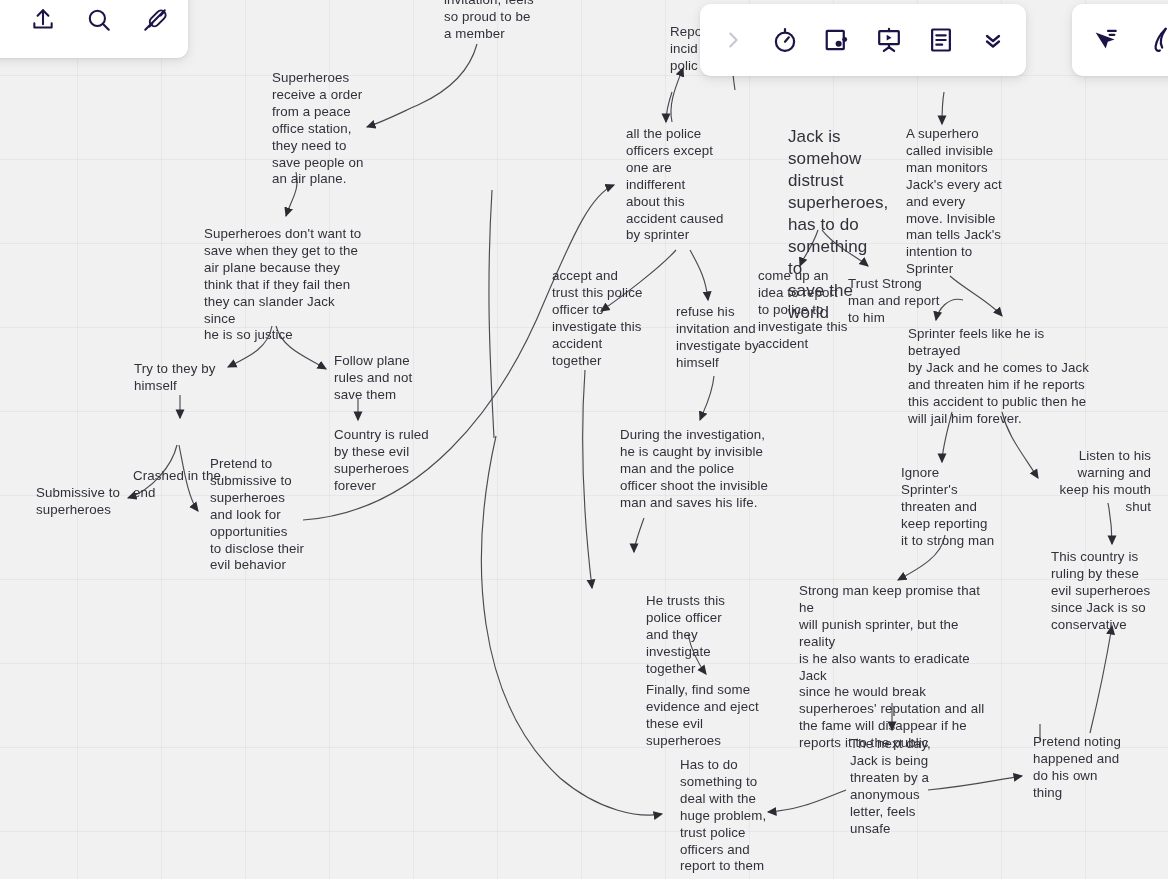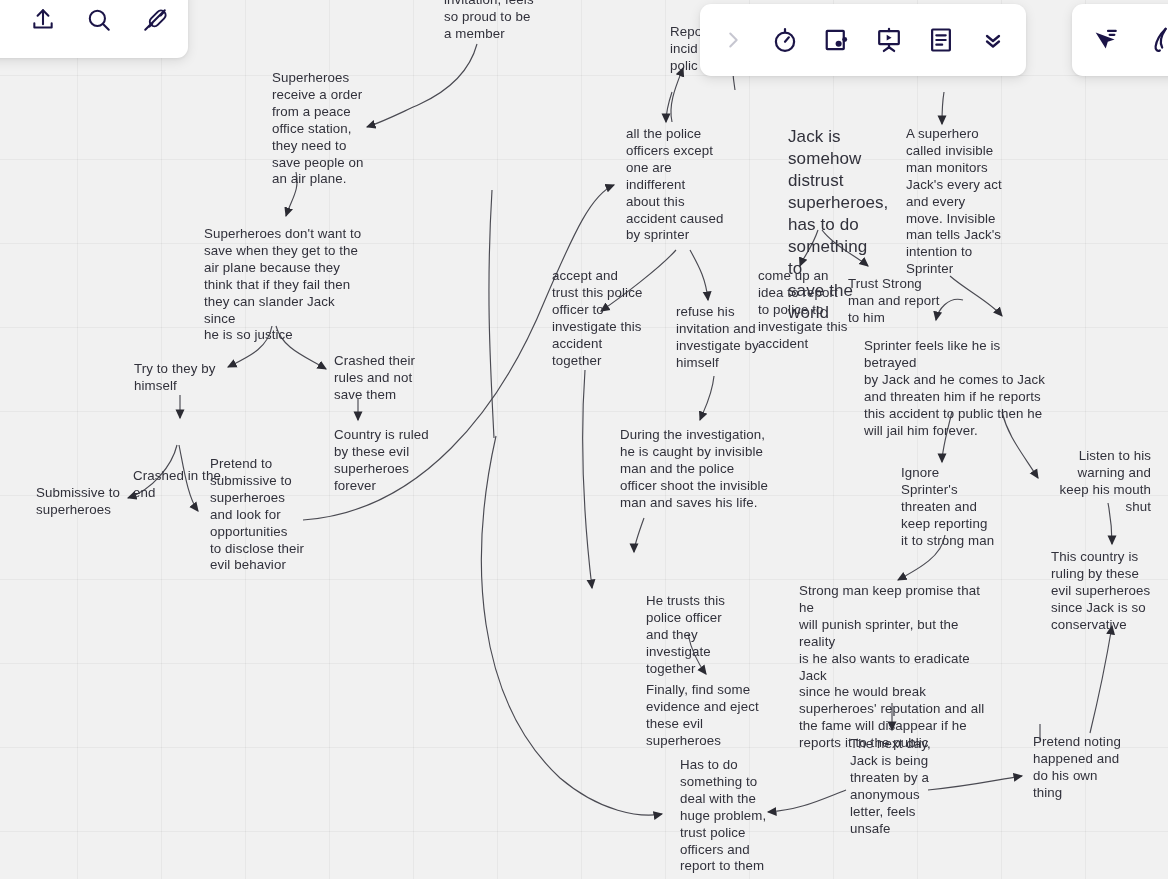--- a/index.html
+++ b/index.html
@@ -191,21 +191,21 @@
 end</div>
   <div class="node" style="left:36px; top:485px; width:95px;">Submissive to
 superheroes</div>
   <div class="node" style="left:210px; top:456px; width:100px;">Pretend to
 submissive to
 superheroes
 and look for
 opportunities
 to disclose their
 evil behavior</div>
-  <div class="node" style="left:334px; top:353px; width:95px;">Crashed their
+  <div class="node" style="left:334px; top:353px; width:95px;">Follow plane
 rules and not
 save them</div>
   <div class="node" style="left:334px; top:427px; width:100px;">Country is ruled
 by these evil
 superheroes
 forever</div>
   <div class="node" style="left:626px; top:126px; width:105px;">all the police
 officers except
 one are
 indifferent
@@ -239,21 +239,21 @@
 to him</div>
   <div class="node" style="left:906px; top:126px; width:100px;">A superhero
 called invisible
 man monitors
 Jack's every act
 and every
 move. Invisible
 man tells Jack's
 intention to
 Sprinter</div>
-  <div class="node" style="left:864px; top:326px; width:190px;margin-top:12px;">Sprinter feels like he is betrayed
+  <div class="node" style="left:908px; top:326px; width:190px;">Sprinter feels like he is betrayed
 by Jack and he comes to Jack
 and threaten him if he reports
 this accident to public then he
 will jail him forever.</div>
   <div class="node" style="left:620px; top:427px; width:150px;">During the investigation,
 he is caught by invisible
 man and the police
 officer shoot the invisible
 man and saves his life.</div>
   <div class="node" style="left:646px; top:549px; width:100px;margin-top:44px;">He trusts this

